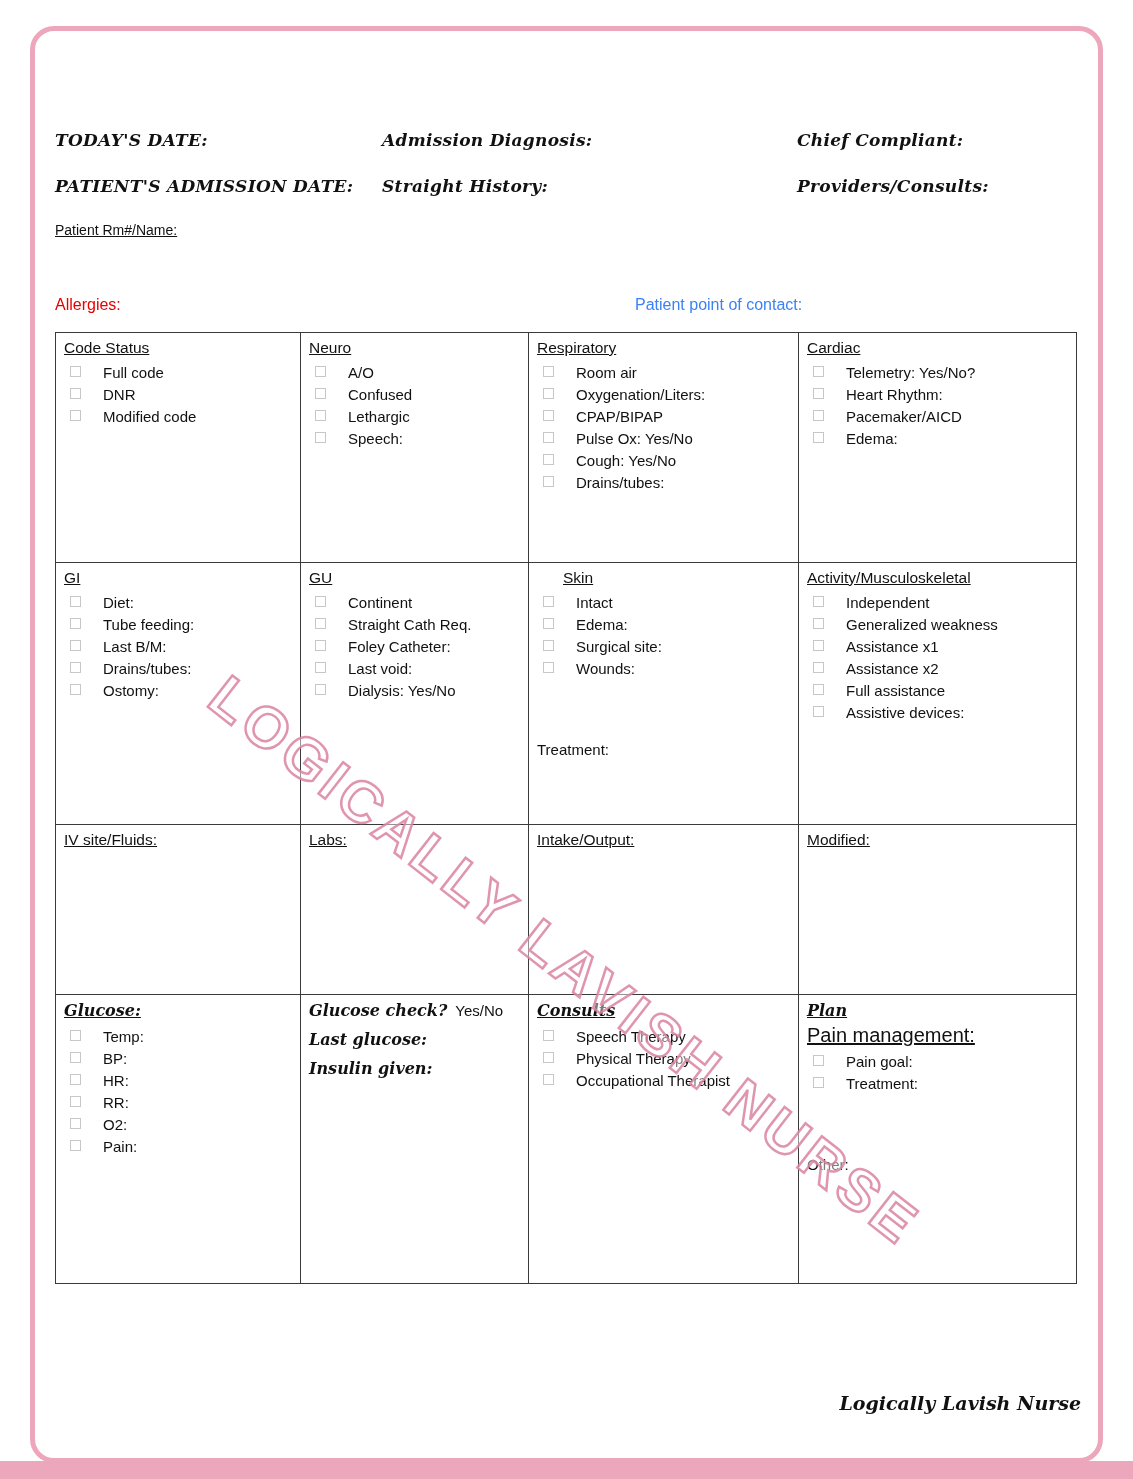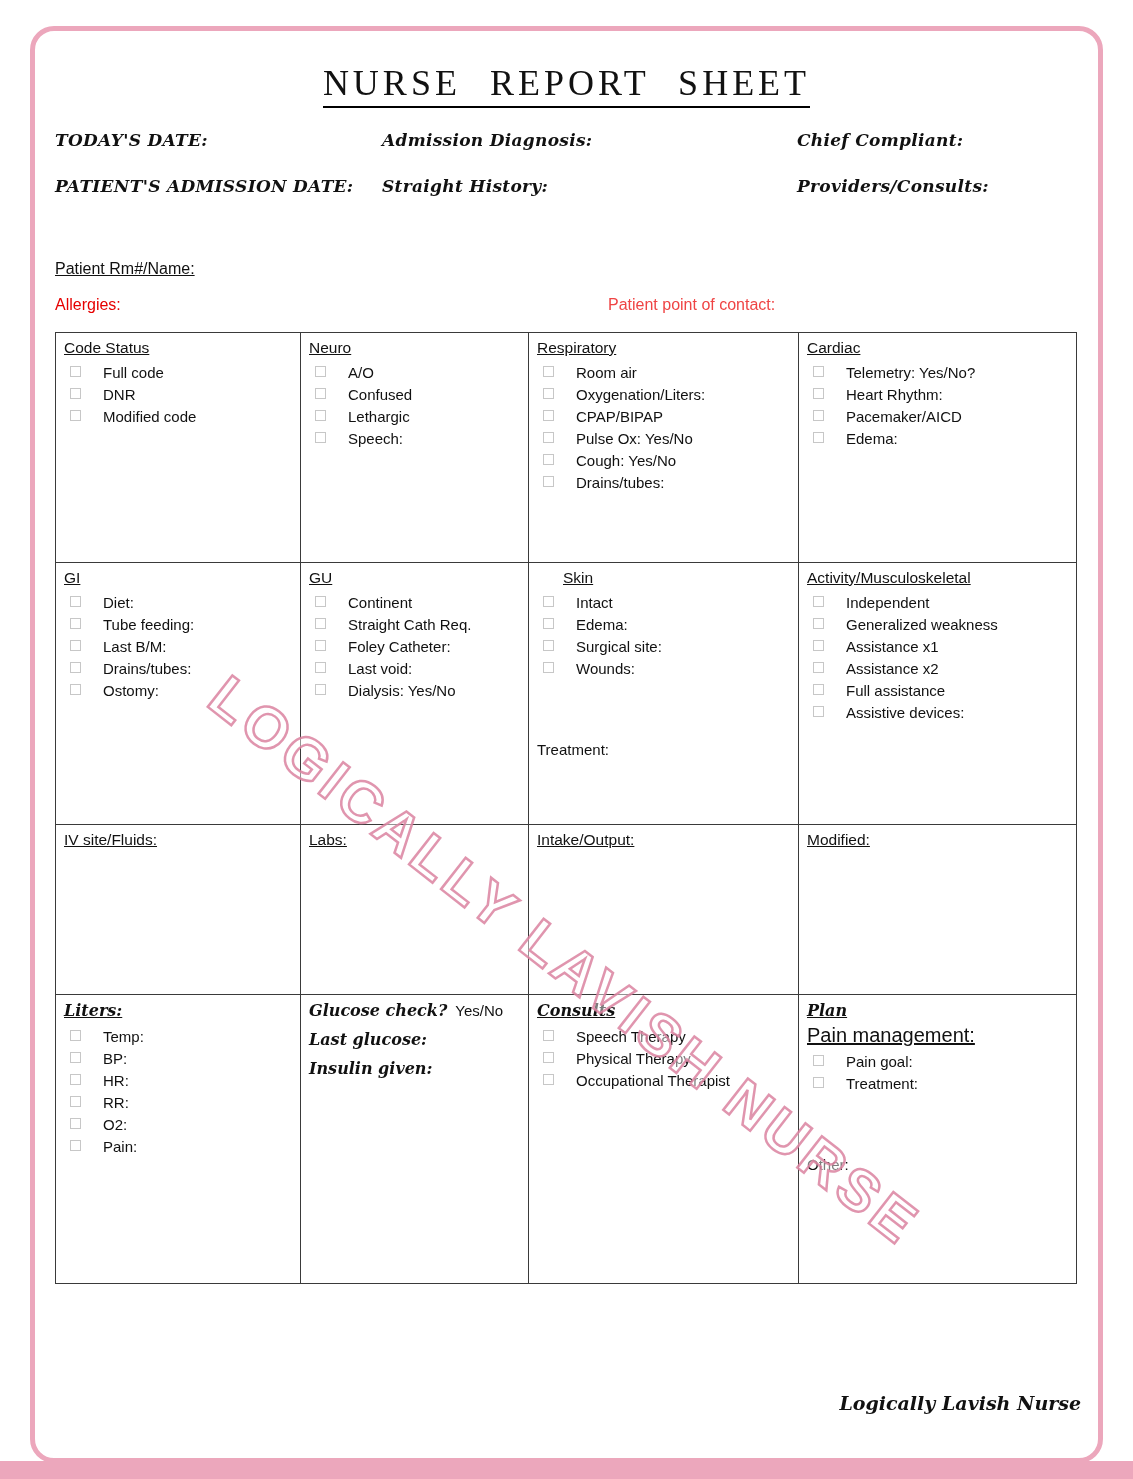--- a/index.html
+++ b/index.html
@@ -50,34 +50,33 @@
   .hscript {
     font-family: "DejaVu Serif", serif;
     font-style: italic;
     font-weight: 800;
     font-size: 17px;
     letter-spacing: 0.3px;
   }
   .rm-line {
     position: absolute;
     left: 55px; top: 222px;
-    font-size: 16px;
+    font-size: 14px;
     text-decoration: underline;
-    margin-top: 38px;
   }
   .allergies {
     position: absolute;
     left: 55px; top: 296px;
     color: #e60000;
     font-size: 16px;
   }
   .poc {
     position: absolute;
-    left: 608px; top: 296px;
-    color: #ef4444;
+    left: 635px; top: 296px;
+    color: #3b82f6;
     font-size: 16px;
   }
   .grid-table {
     position: absolute;
     left: 55px; top: 332px;
     display: grid;
     grid-template-columns: 245px 228px 270px 277px;
     border: 1.5px solid #3a3a3a;
   }
   .cell {
@@ -150,23 +149,20 @@
     font-size: 19px;
   }
 </style>
 </head>
 <body>
 
 <div class="page">
   <div class="frame"></div>
   <div class="bottom-band"></div>
 
-  <div class="title">
-    <span>NURSE  REPORT  SHEET</span>
-  </div>
 
   <div class="hdr-grid">
     <div class="hscript">TODAY'S DATE:</div>
     <div class="hscript">Admission Diagnosis:</div>
     <div class="hscript">Chief Compliant:</div>
     <div class="hscript">PATIENT'S ADMISSION DATE:</div>
     <div class="hscript">Straight History:</div>
     <div class="hscript">Providers/Consults:</div>
   </div>
 
@@ -359,21 +355,21 @@
       <div class="cell-header">Labs:</div>
     </div>
     <div class="cell r3 c3">
       <div class="cell-header">Intake/Output:</div>
     </div>
     <div class="cell r3 c4">
       <div class="cell-header">Modified:</div>
     </div>
 
     <div class="cell r4 c1">
-      <div class="script u" style="margin-bottom:6px;">Liters:</div>
+      <div class="script u" style="margin-bottom:6px;">Glucose:</div>
       <div class="item">
           <span class="chk"></span>
           <span>Temp:</span>
         </div>
       <div class="item">
           <span class="chk"></span>
           <span>BP:</span>
         </div>
       <div class="item">
           <span class="chk"></span>

